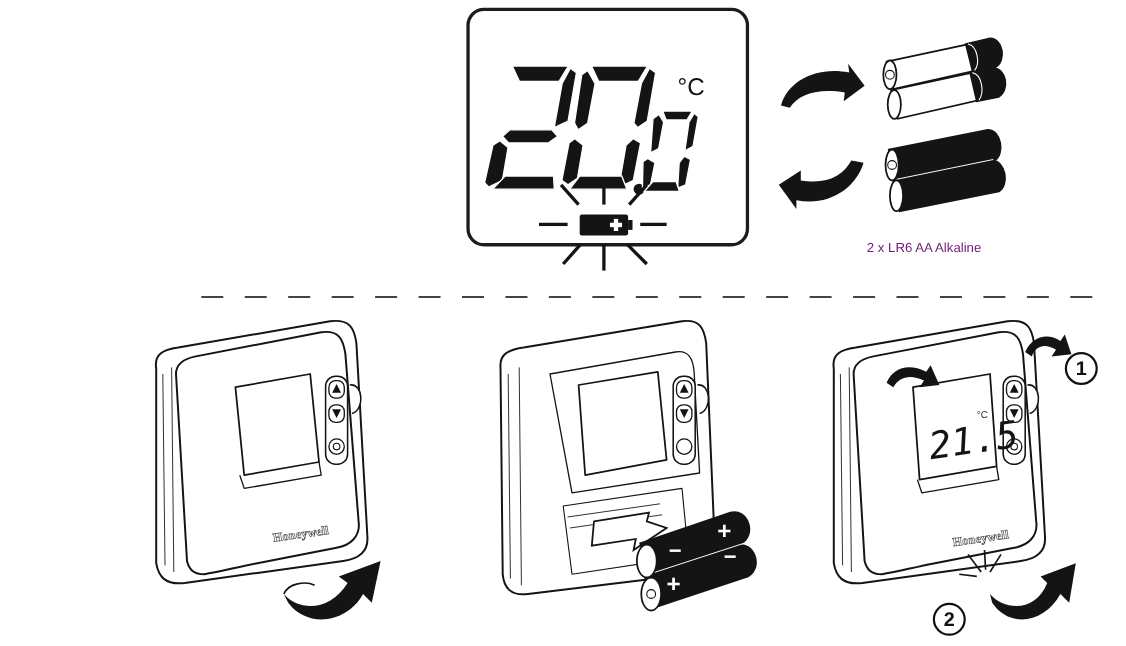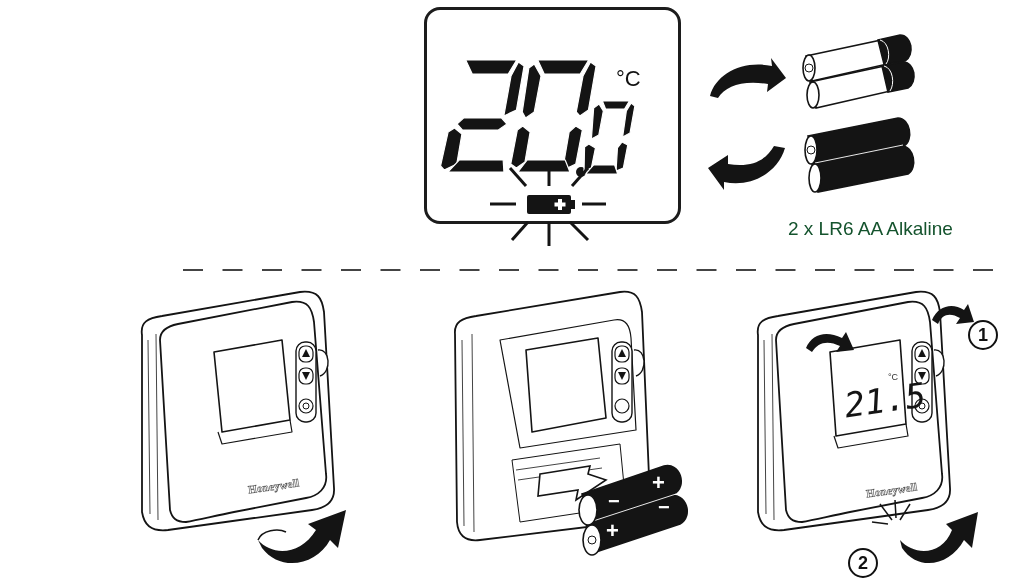--- a/index.html
+++ b/index.html
@@ -1,20 +1,20 @@
 <!DOCTYPE html>
 <html><head>
 <meta charset="utf-8">
 <style>
   html, body { margin:0; padding:0; background:#ffffff; }
   body { width:1024px; height:587px; position:relative; overflow:hidden;
          font-family:"Liberation Sans", sans-serif; color:#1a1a1a; }
   .abs { position:absolute; }
   svg { position:absolute; left:0; top:0; overflow:visible; }
-  .caption { position:absolute; left:788px; top:218px; font-size:19px; color:#14532d;
+  .caption { position:absolute; left:788px; top:218px; font-size:12px; color:#701a75;
              font-family:"Liberation Sans", sans-serif; white-space:nowrap; }
   .lcd-frame { position:absolute; left:424px; top:7px; width:251px; height:211px;
                border:3px solid #1c1c1c; border-radius:16px; background:#fff; }
   .celsius { position:absolute; left:616px; top:66px; font-size:22px; font-weight:normal;
              color:#111; font-family:"Liberation Sans", sans-serif; }
   .small-celsius { position:absolute; font-size:9px; color:#333;
                    font-family:"Liberation Sans", sans-serif; }
   .circ-num { position:absolute; width:26px; height:26px; border:2.5px solid #111; border-radius:50%;
               display:flex; align-items:center; justify-content:center; font-size:18px; font-weight:bold;
               color:#111; background:#fff; font-family:"Liberation Sans", sans-serif; }

